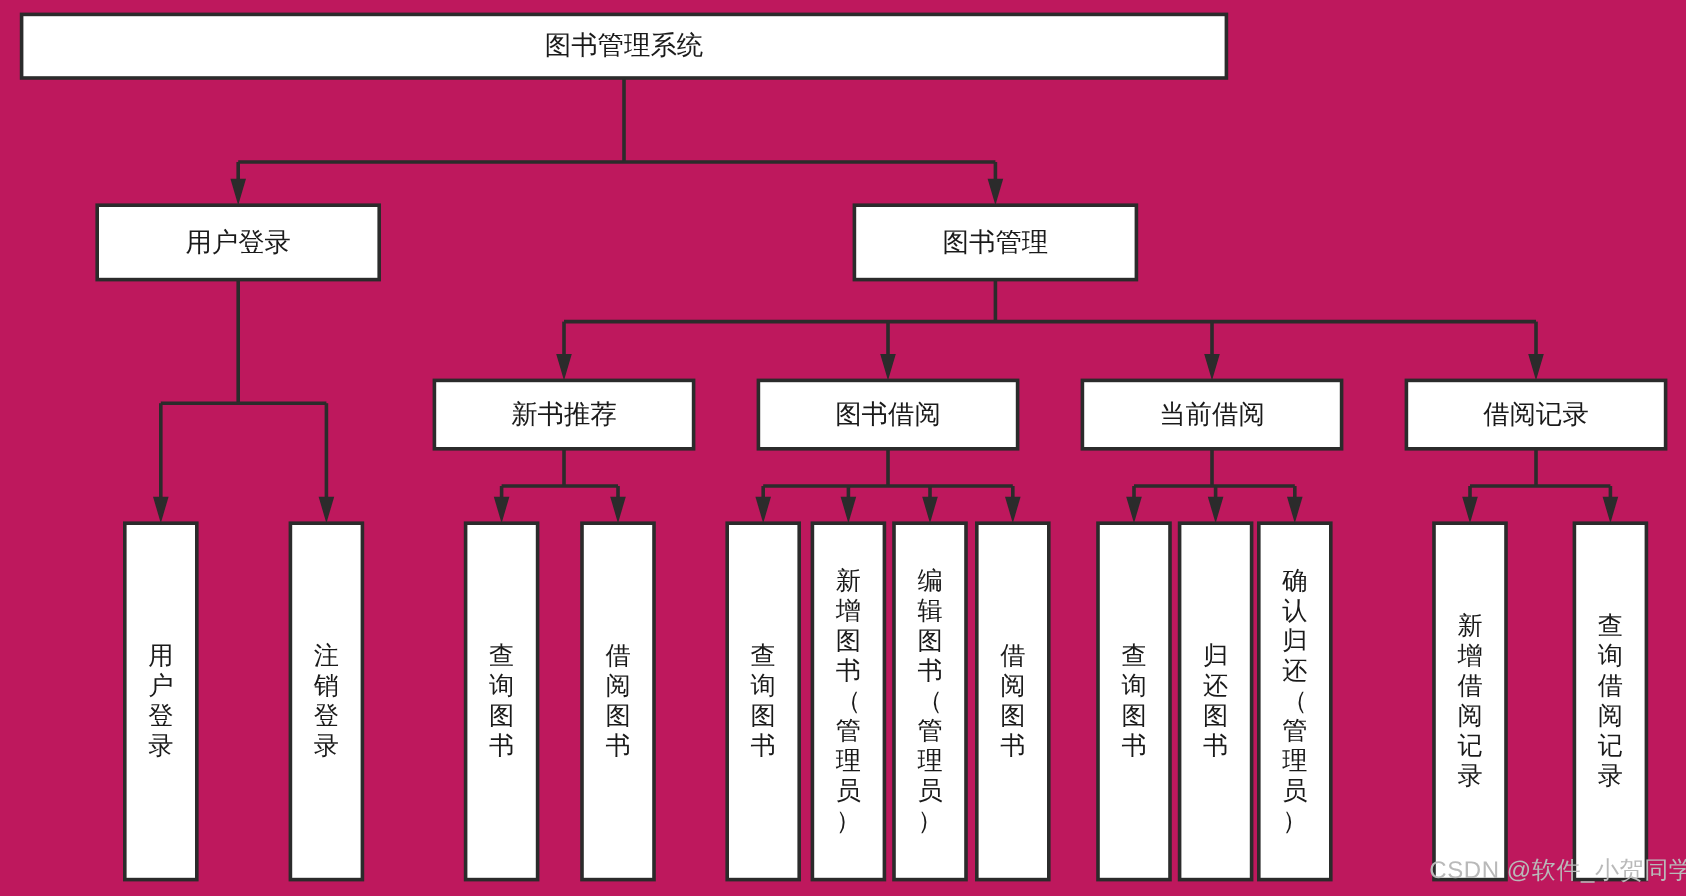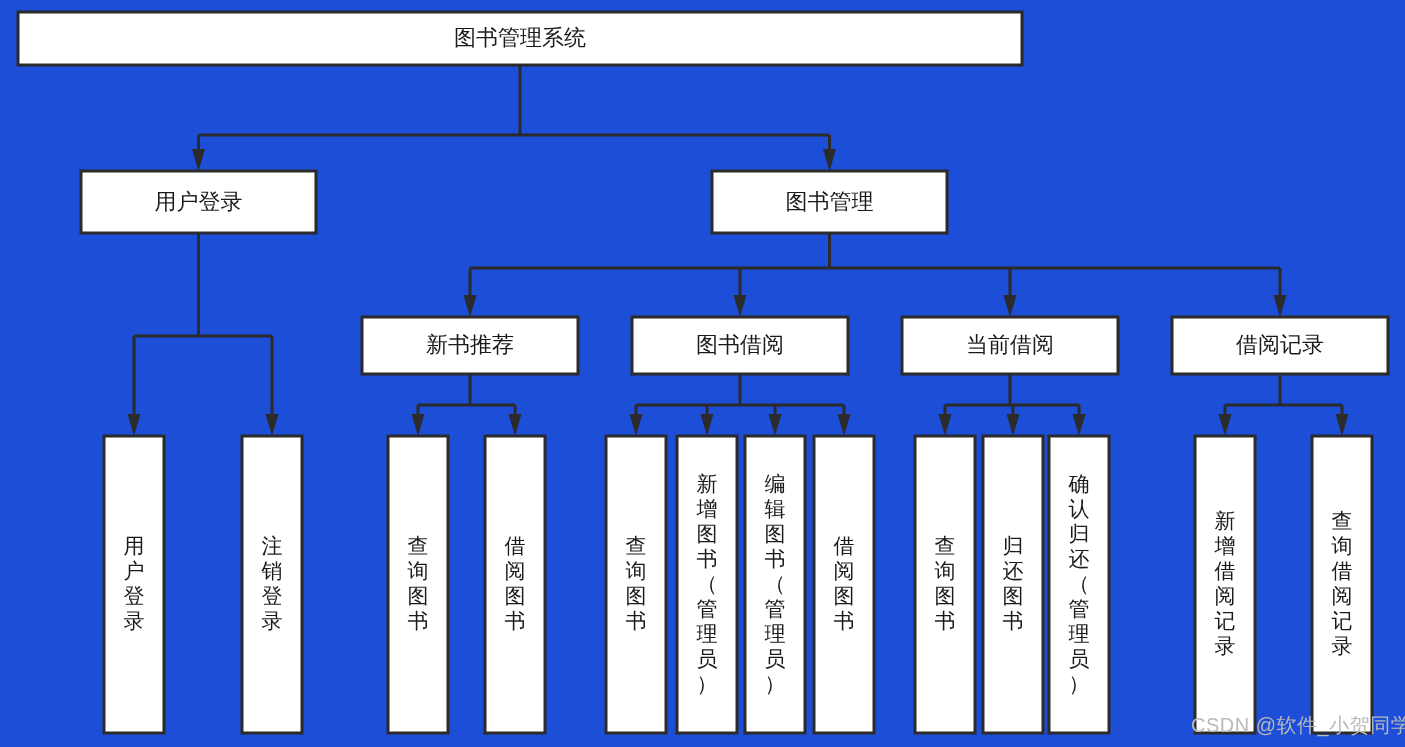--- a/index.html
+++ b/index.html
@@ -1,20 +1,20 @@
 <!DOCTYPE html>
 <html><head>
 <meta charset="utf-8">
 <style>
   html,body{margin:0;padding:0;background:#ffffff;}
   body{
     font-family:"Liberation Sans","DejaVu Sans",sans-serif;
     width:1405px;height:747px;overflow:hidden;position:relative;
   }
-  #diagram-root{position:relative;width:1405px;height:747px;background:#1d4ed8;}
+  #diagram-root{position:relative;width:1405px;height:747px;background:#be185d;}
   svg#tree-svg{position:absolute;left:0;top:0;width:1405px;height:747px;display:block;}
   .node-rect{fill:#ffffff;stroke:#2b2b2b;stroke-width:3;}
   .node-label{
     fill:#1a1a1a;
     font-family:"Liberation Sans","DejaVu Sans",sans-serif;
     font-size:22px;
     text-anchor:middle;
     dominant-baseline:middle;
   }
   .node-label.vertical{font-size:21px;}

